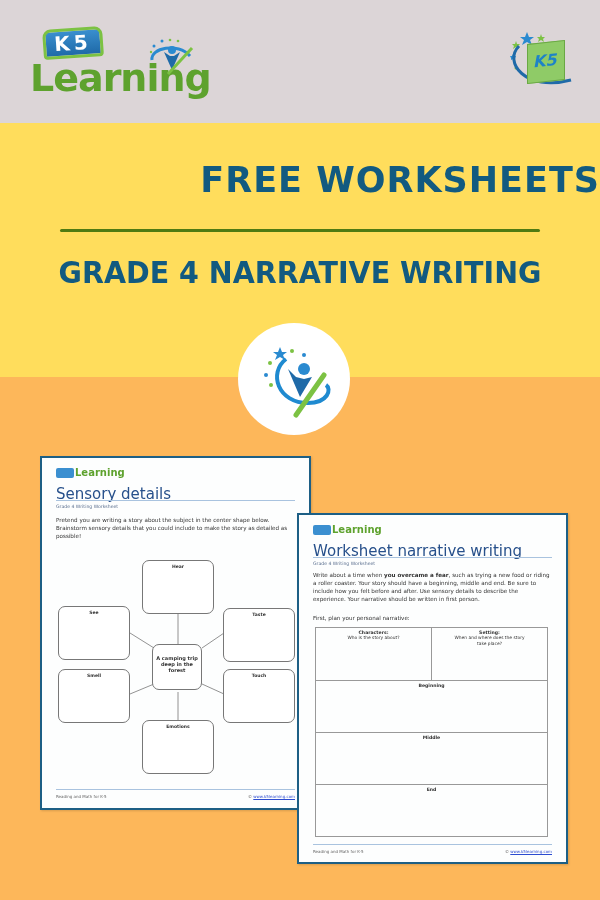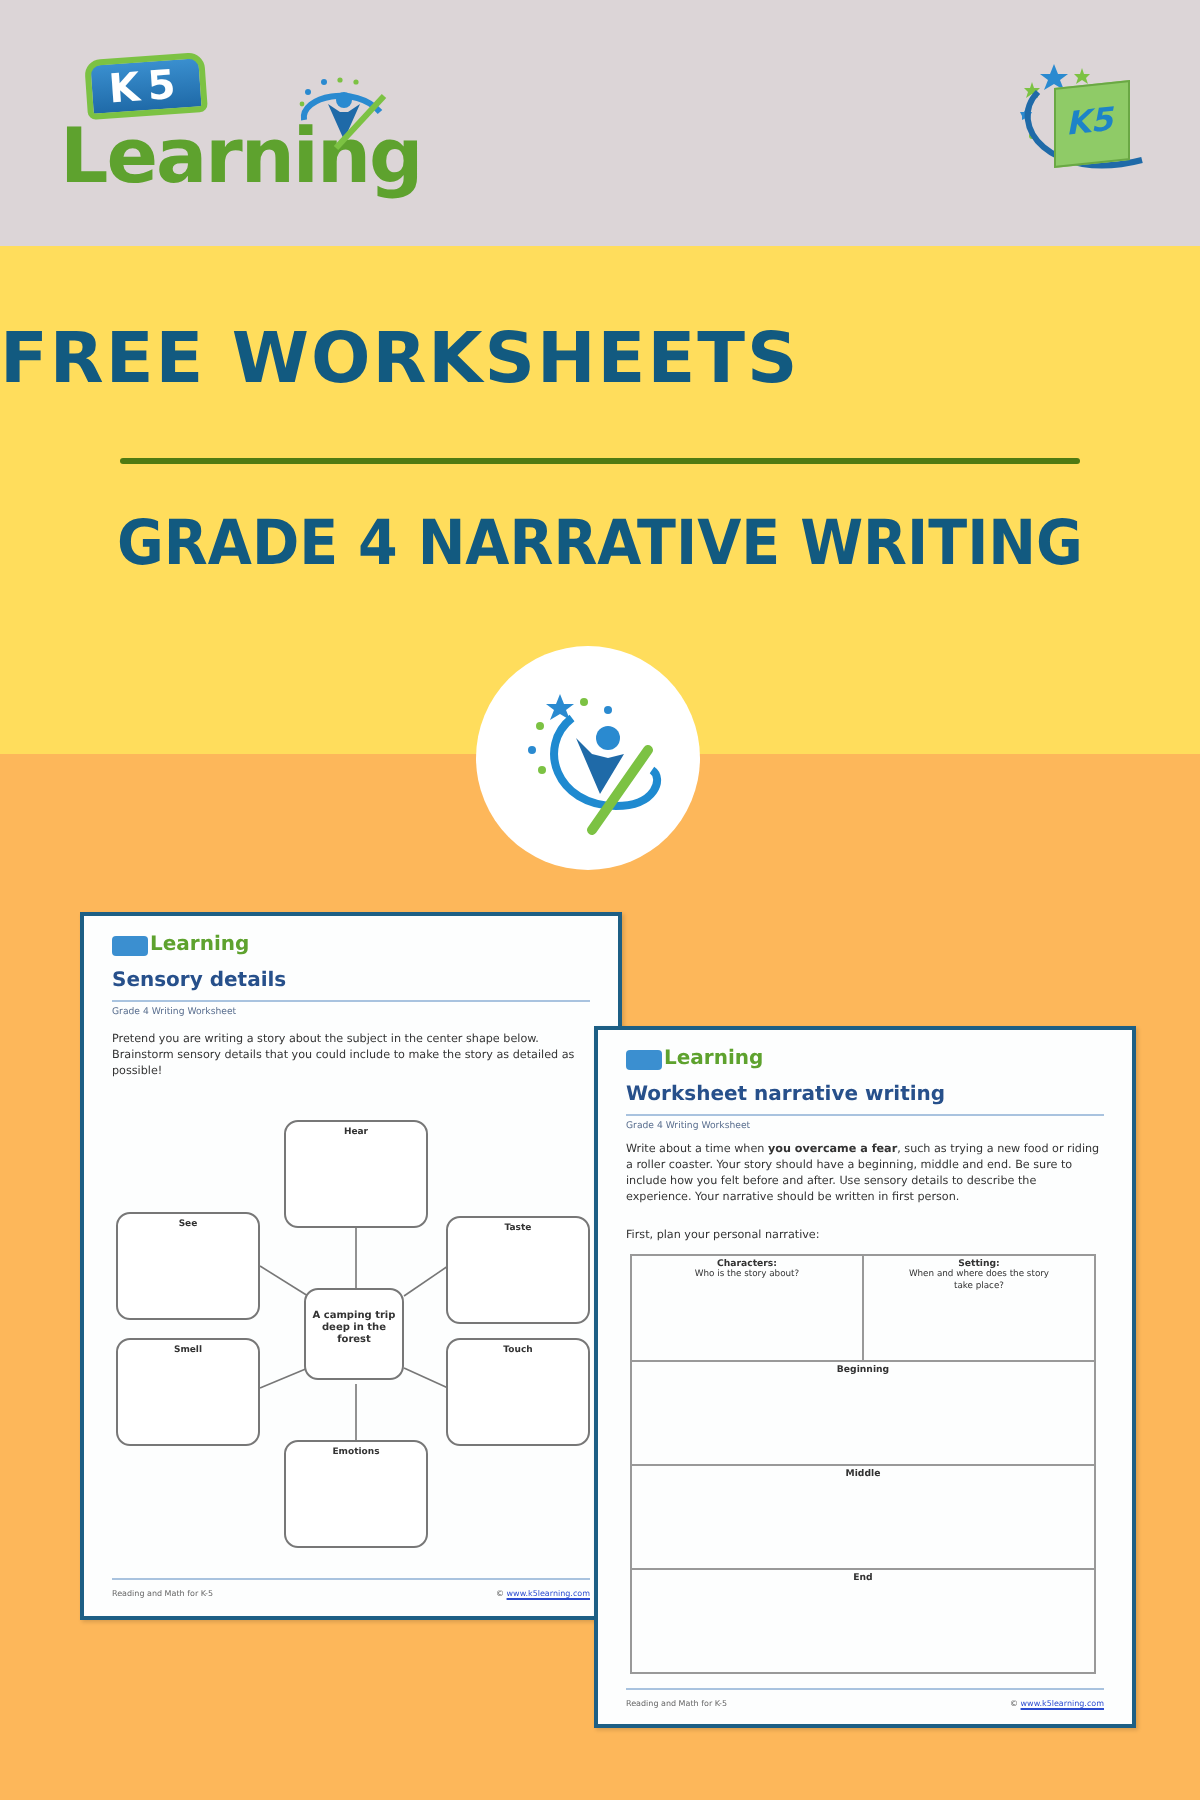--- a/index.html
+++ b/index.html
@@ -22,38 +22,38 @@
     .logo-figure { position: absolute; left: 120px; top: 14px; width: 48px; height: 40px; }
 
     
     .logo-small { position: absolute; left: 505px; top: 32px; width: 70px; height: 60px; }
     .logo-small .bk { position: absolute; left: 22px; top: 10px; width: 38px; height: 40px; background: #8fcb67;
       border: 1px solid #6aa844; transform: skewY(-6deg); }
     .logo-small .bk span { position: absolute; left: 0; right: 0; top: 8px; text-align: center; color: #1d83c8;
       font-weight: bold; font-style: italic; font-size: 16px; }
 
     
-    .h-free { position: absolute; left: 0; width: 600px; top: 160px; text-align: left;
+    .h-free { position: absolute; left: 0; width: 600px; top: 160px; text-align: right;
       font-family: "DejaVu Sans", sans-serif; font-size: 35px; font-weight: bold; color: #125a80; letter-spacing: 1px; }
     .divider { position: absolute; left: 60px; top: 229px; width: 480px; height: 3px; background: #4f7a12; border-radius: 2px; }
     .h-grade { position: absolute; left: 0; width: 600px; top: 254px; text-align: center;
       font-family: "DejaVu Sans", sans-serif; font-size: 31px; font-weight: bold; color: #125a80; letter-spacing: 0px; transform: scaleX(0.92); }
 
     .badge { position: absolute; left: 238px; top: 323px; width: 112px; height: 112px; border-radius: 50%; background: #fff; }
 
     
     .sheet { position: absolute; background: #fdfefe; border: 2px solid #1d5f85; box-shadow: 1px 1px 2px rgba(0,0,0,0.15); overflow: hidden; }
     .sheet-left { left: 40px; top: 456px; width: 271px; height: 354px; }
     .sheet-right { left: 297px; top: 513px; width: 271px; height: 351px; z-index: 2; }
 
     .mini-logo { position: absolute; left: 14px; top: 8px; height: 14px; display: flex; align-items: center; }
     .mini-logo .mb { width: 18px; height: 10px; background: #3b8fd0; border-radius: 2px; margin-right: 1px; }
     .mini-logo .mt { font-size: 10px; font-weight: bold; color: #5ea22e; line-height: 12px; }
 
-    .ws-title { position: absolute; left: 14px; top: 27px; font-size: 10px; font-weight: bold; color: #27508b; white-space: nowrap; }
+    .ws-title { position: absolute; left: 14px; top: 27px; font-size: 15px; font-weight: normal; color: #27508b; white-space: nowrap; }
     .ws-rule { position: absolute; left: 14px; right: 14px; height: 1px; background: #a9c3df; }
     .ws-sub { position: absolute; left: 14px; top: 46px; font-size: 4.6px; color: #5a6f8f; white-space: nowrap; }
     .ws-body { position: absolute; left: 14px; right: 14px; font-size: 5.6px; line-height: 8px; color: #333; }
     .ws-body b { font-weight: bold; }
 
     .bubble { position: absolute; border: 1px solid #777; border-radius: 7px; background: #fff; }
     .bubble .lbl { position: absolute; left: 0; right: 0; top: 3px; text-align: center; font-size: 4.5px; font-weight: bold; color: #333; }
     .bubble.center .lbl { top: 10px; font-size: 5px; line-height: 6px; }
     svg.connectors { position: absolute; left: 0; top: 0; }
 

